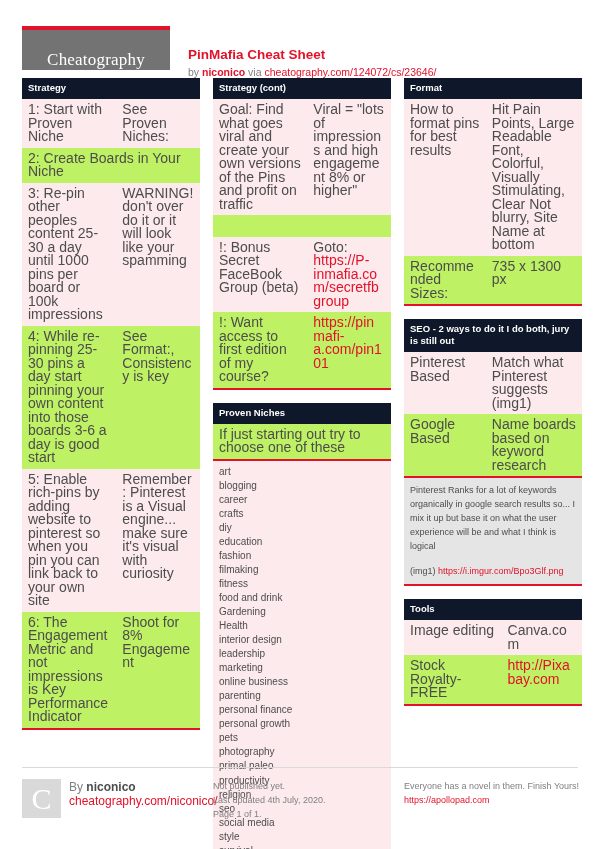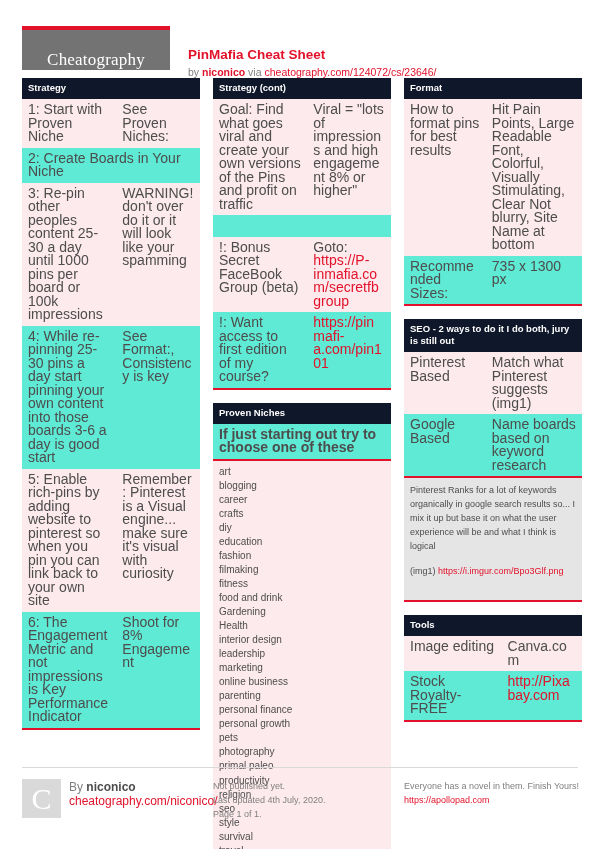--- a/index.html
+++ b/index.html
@@ -91,52 +91,51 @@
   table.kv td {
     font-size: 14px;
     line-height: 13.5px;
     padding: 4px 6px 4px 6px;
     vertical-align: top;
     color: #4d4d4d;
     word-wrap: break-word;
     overflow-wrap: break-word;
   }
   tr.odd td { background: #fdeaed; }
-  tr.even td { background: #5eead4; }
+  tr.even td { background: #bef264; }
   td.k { width: 53%; }
   td.k.narrow { width: 40%; }
   td.k.wide { width: 57%; }
   td.v { width: 47%; margin-top: 32px; }
   td.full { width: 100%; }
   td.empty { height: 13px; padding: 3px 6px; }
 
   .note {
     font-size: 9px;
     line-height: 14px;
     padding: 5px 6px 6px 6px;
     background: #e5e5e5;
     border-top: 2px solid #e2122a;
     color: #4d4d4d;
   }
   .note p { margin: 0 0 11px 0; }
-  .note p:last-child { margin-bottom: 16px; }
+  .note p:last-child { margin-bottom: 0; }
 
   .niche-list {
     background: #fdeaed;
     padding: 4px 6px 5px 6px;
   }
   .niche-list div {
     font-size: 10px;
     line-height: 14.05px;
     color: #4d4d4d;
   }
   .niche-intro td {
     font-size: 9px;
     line-height: 13.5px;
-    font-weight: bold;
   }
 
   
   .footer {
     position: absolute;
     left: 22px;
     right: 22px;
     bottom: 28px;
     display: flex;
     border-top: 1px solid #d9d9d9;
@@ -274,20 +273,21 @@
         <div>online business</div>
         <div>parenting</div>
         <div>personal finance</div>
         <div>personal growth</div>
         <div>pets</div>
         <div>photography</div>
         <div>primal paleo</div>
         <div>productivity</div>
         <div>religion</div>
         <div>seo</div>
+        <div>social media</div>
         <div>style</div>
         <div>survival</div>
         <div>travel</div>
         <div>web design</div>
         <div>visual</div>
       </div>
     </div>
   </div>
 
   <div class="col">

